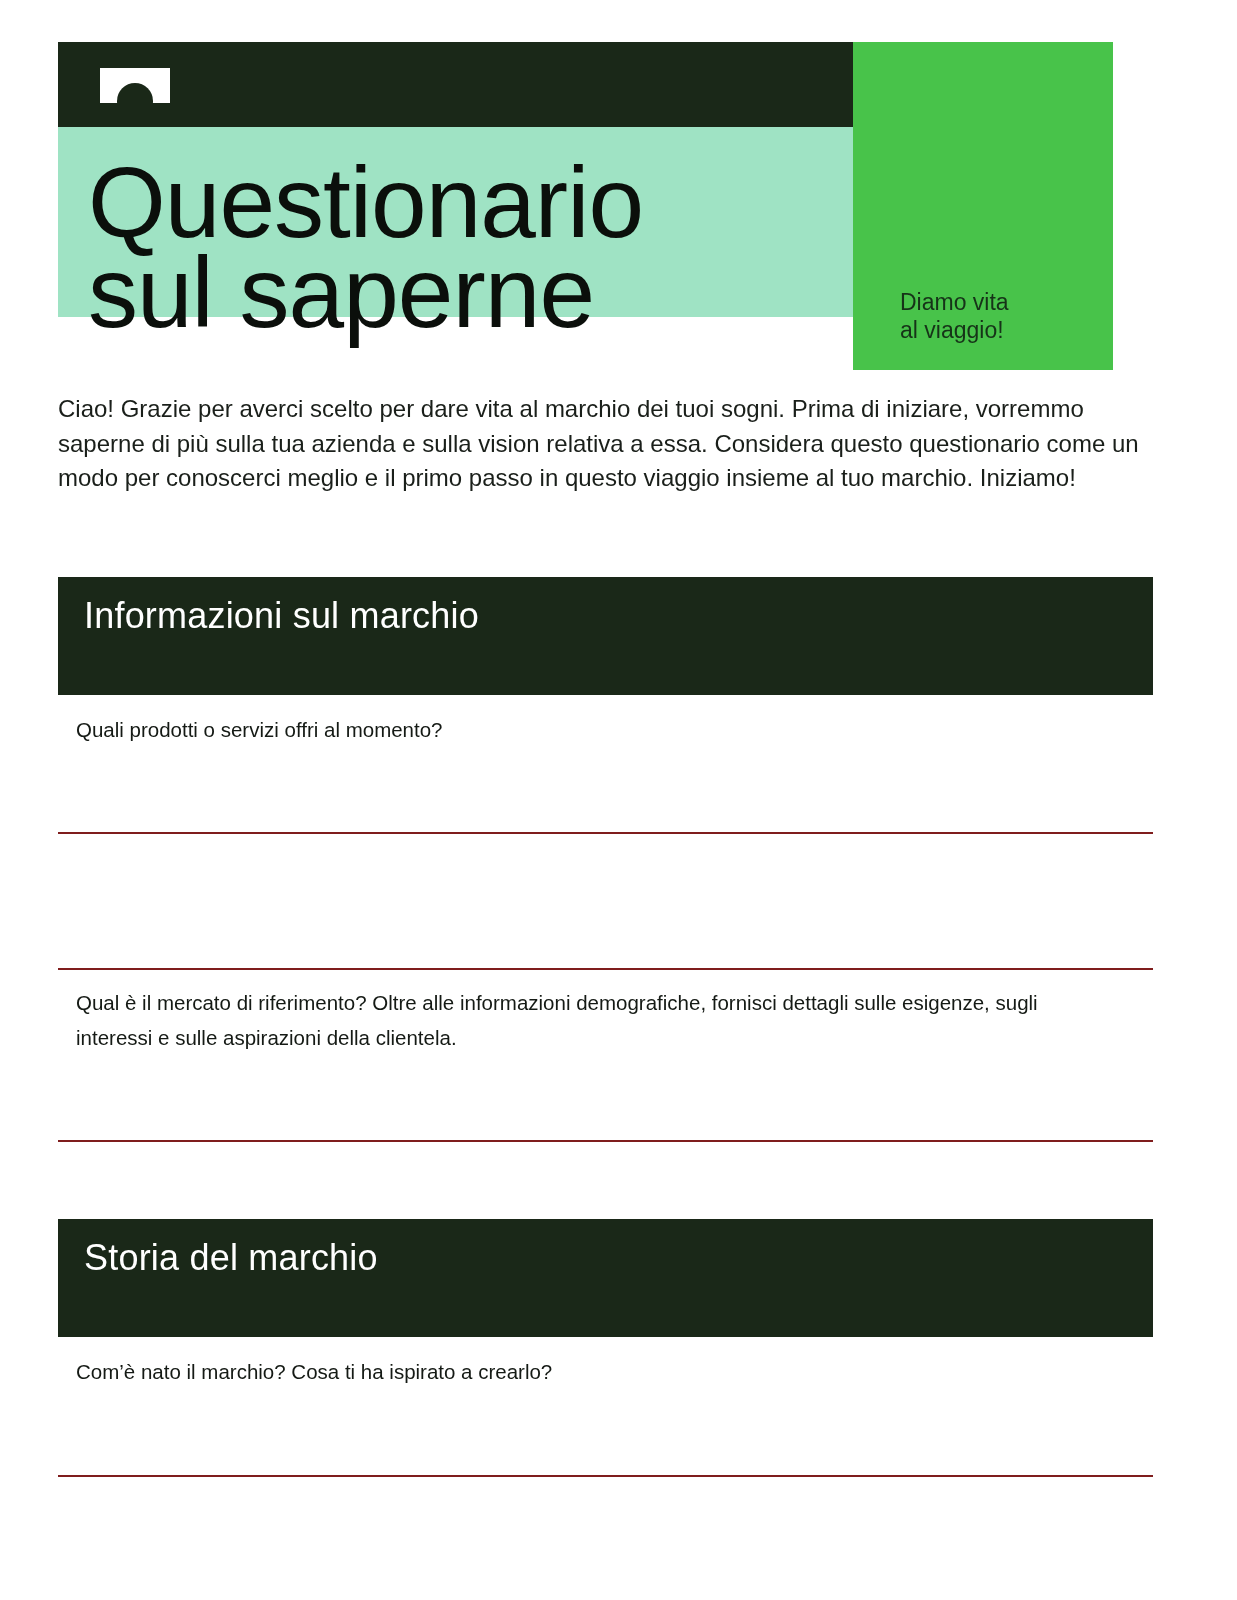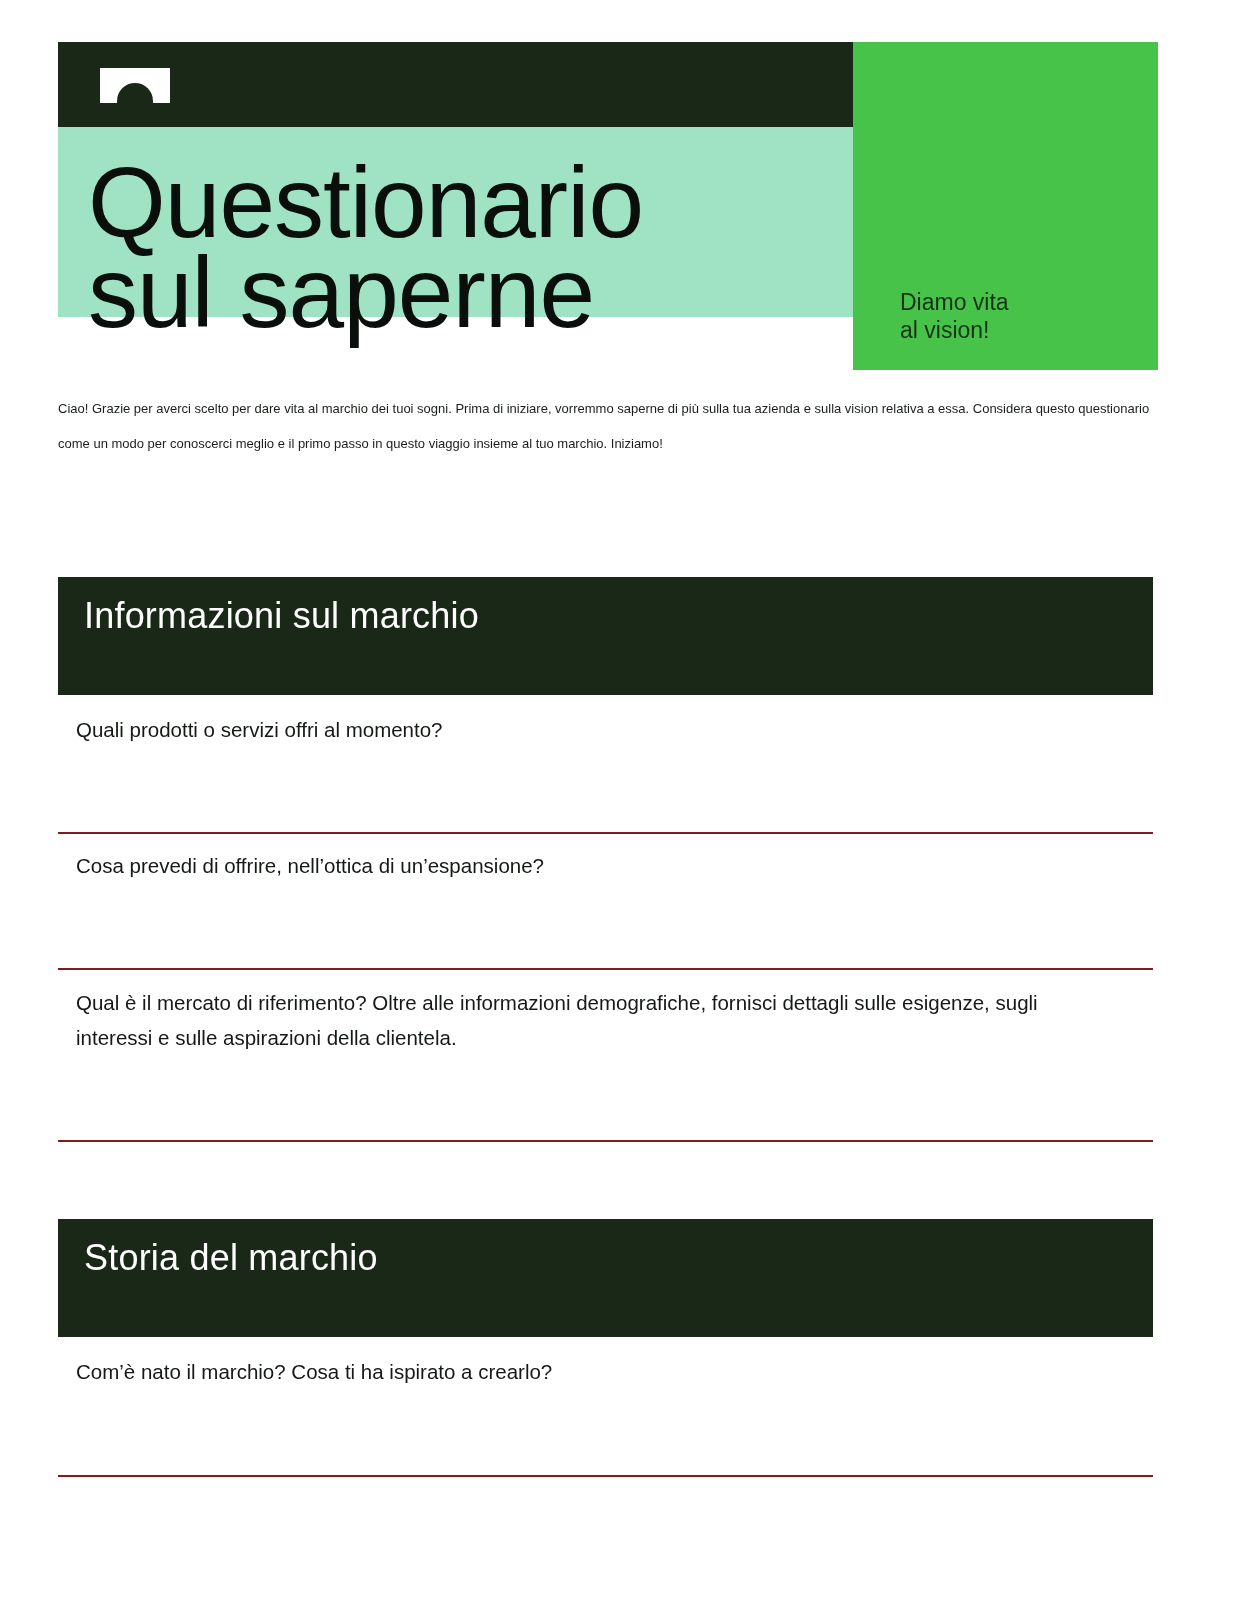--- a/index.html
+++ b/index.html
@@ -6,25 +6,25 @@
     html, body { width: 1237px; height: 1600px; background: #ffffff; overflow: hidden; }
     body { font-family: "Liberation Sans", sans-serif; color: #111a12; position: relative; }
 
     .hero { position: absolute; left: 58px; top: 42px; width: 1095px; height: 328px; }
     .hero-topbar { position: absolute; left: 0; top: 0; width: 795px; height: 85px; background: #1a2818; }
     .logo { position: absolute; left: 42px; top: 26px; width: 70px; height: 35px; background: #ffffff; overflow: hidden; }
     .logo::after { content: ""; position: absolute; left: 17px; top: 15px; width: 36px; height: 36px; border-radius: 50%; background: #1a2818; }
     .hero-title-block { position: absolute; left: 0; top: 85px; width: 795px; height: 190px; background: #9fe3c4; }
     .hero-title { position: absolute; left: 30px; top: 30px; font-size: 100px; line-height: 90px; font-weight: 400; letter-spacing: -1px; color: #0b0f0b; }
     .hero-title span { display: block; }
-    .hero-side { position: absolute; left: 795px; top: 0; width: 305px; height: 328px; background: #48c34a; }
+    .hero-side { position: absolute; left: 795px; top: 0; width: 260px; height: 328px; background: #48c34a; }
     .hero-tagline { position: absolute; left: 47px; top: 246px; font-size: 23px; line-height: 28px; color: #163318; }
     .hero-tagline span { display: block; }
 
-    .intro { position: absolute; left: 58px; top: 392px; width: 1100px; font-size: 13px; line-height: 34.5px; color: #1a1f1a; }
+    .intro { position: absolute; left: 58px; top: 392px; width: 1100px; font-size: 24px; line-height: 34.5px; color: #1a1f1a; }
 
     .section-header { position: absolute; left: 58px; width: 1095px; height: 118px; background: #1a2818; }
     .section-header h2 { position: absolute; left: 26px; top: 18px; font-size: 36px; font-weight: 400; color: #ffffff; letter-spacing: 0.2px; }
     #sec1 { top: 577px; }
     #sec2 { top: 1219px; text-align: center; }
 
     .question { position: absolute; left: 58px; width: 1095px; border-bottom: 2px solid #7f1d1d; }
     .question-label { position: absolute; left: 18px; top: 0; width: 1040px; font-size: 20.5px; line-height: 35px; color: #151a15; }
     .answer-area { position: absolute; left: 0; right: 0; bottom: 0; border: none; background: transparent; resize: none; outline: none; font-family: "Liberation Sans", sans-serif; font-size: 18px; padding: 0 18px; }
 
@@ -46,38 +46,37 @@
   </div>
   <div class="hero-title-block">
     <h1 class="hero-title">
       <span>Questionario</span>
       <span>sul saperne</span>
     </h1>
   </div>
   <div class="hero-side">
     <div class="hero-tagline">
       <span>Diamo vita</span>
-      <span>al vision!</span>
+      <span>al viaggio!</span>
     </div>
   </div>
 </div>
 
 <p class="intro">Ciao! Grazie per averci scelto per dare vita al marchio dei tuoi sogni. Prima di iniziare, vorremmo saperne di più sulla tua azienda e sulla vision relativa a essa. Considera questo questionario come un modo per conoscerci meglio e il primo passo in questo viaggio insieme al tuo marchio. Iniziamo!</p>
 
 <div class="section-header" id="sec1">
   <h2>Informazioni sul marchio</h2>
 </div>
 
 <div class="question" id="q1">
   <div class="question-label">Quali prodotti o servizi offri al momento?</div>
   <textarea class="answer-area" style=""></textarea>
 </div>
 
 <div class="question" id="q2">
-  <div class="question-label">Cosa prevedi di offrire, nell’ottica di un’espansione?</div>
   <textarea class="answer-area" style=""></textarea>
 </div>
 
 <div class="question" id="q3">
   <div class="question-label">Qual è il mercato di riferimento? Oltre alle informazioni demografiche, fornisci dettagli sulle esigenze, sugli interessi e sulle aspirazioni della clientela.</div>
   <textarea class="answer-area" style=""></textarea>
 </div>
 
 <div class="section-header" id="sec2">
   <h2>Storia del marchio</h2>

